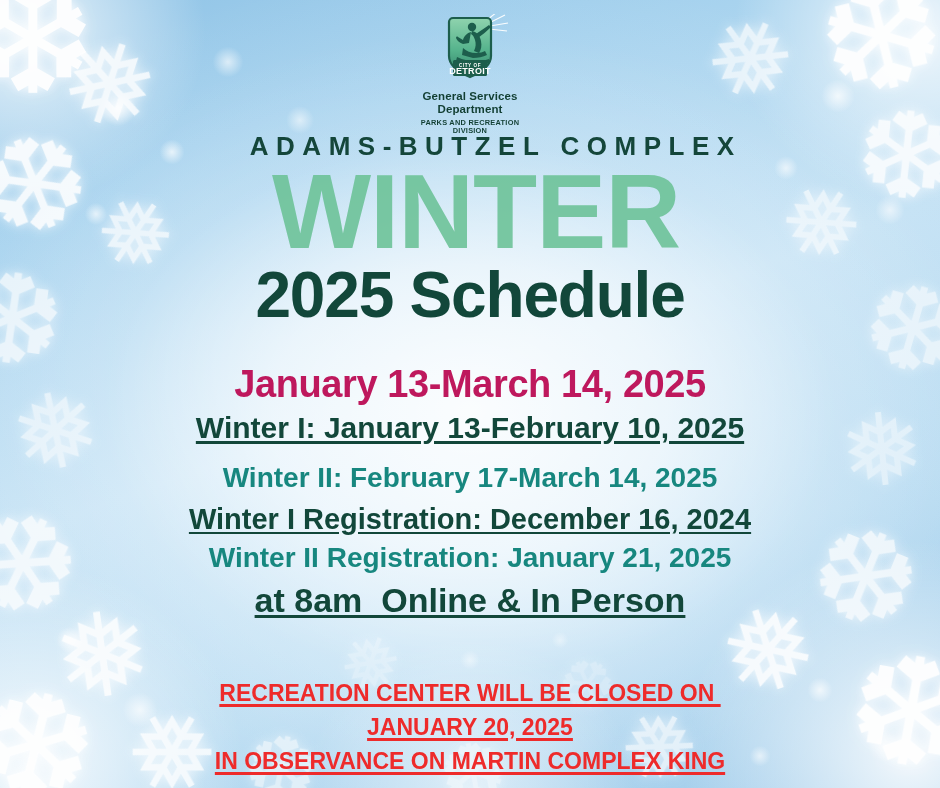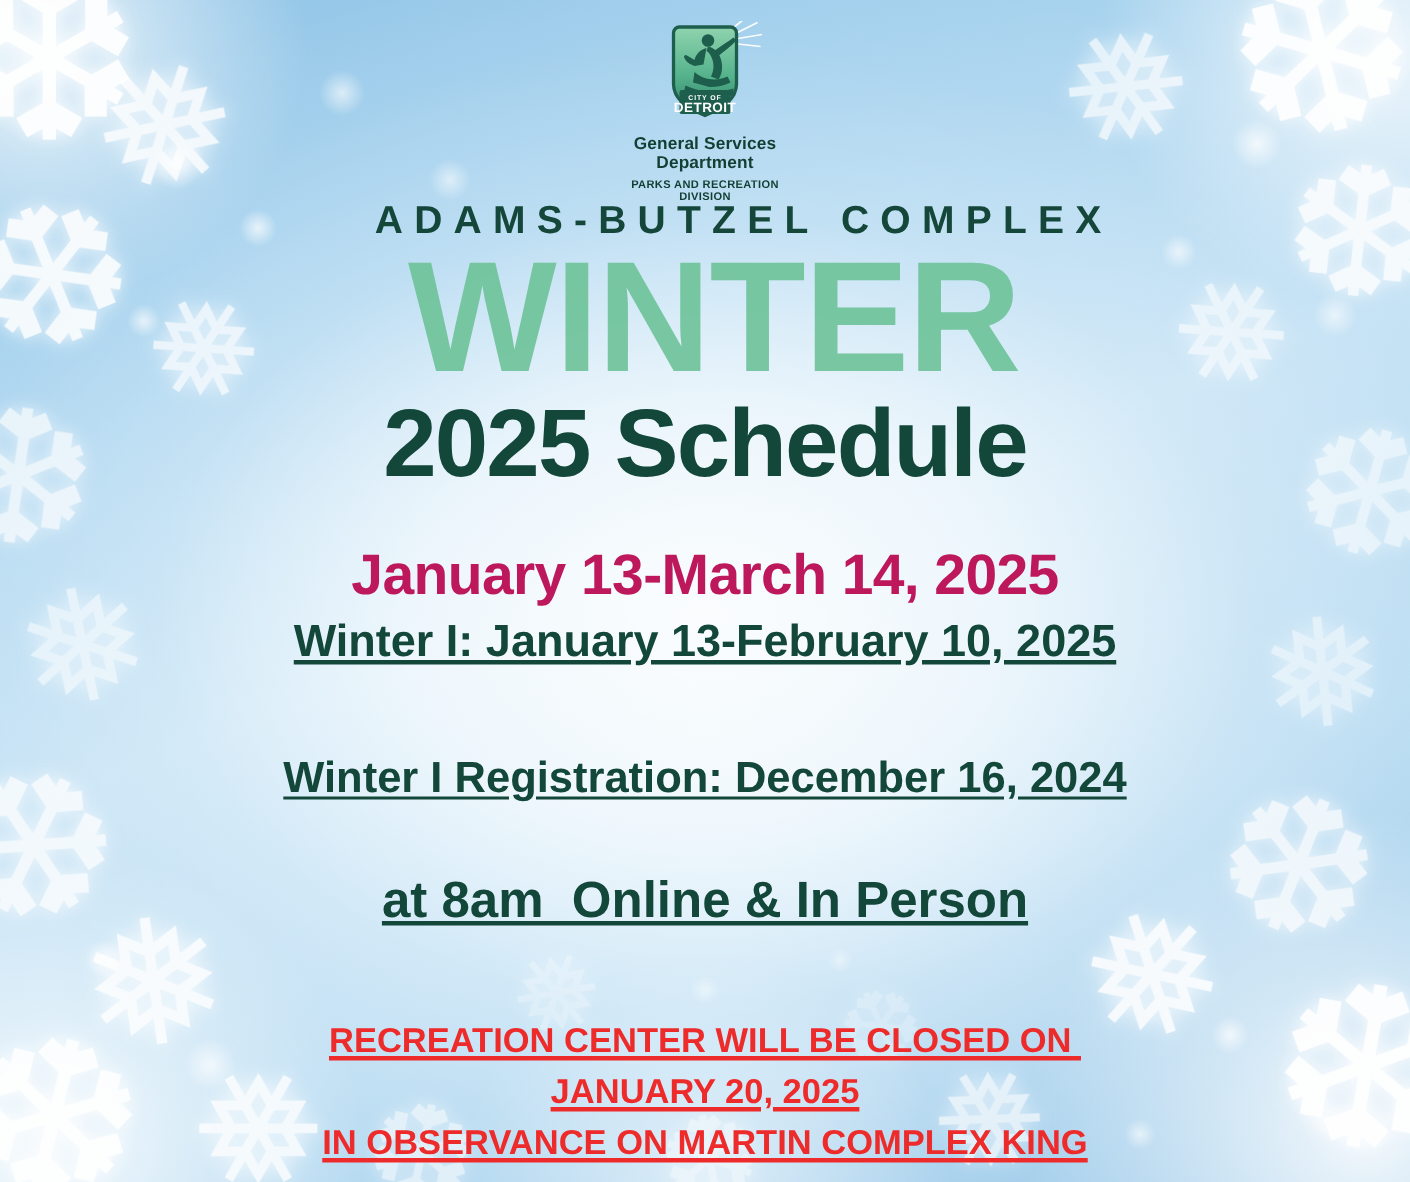--- a/index.html
+++ b/index.html
@@ -250,21 +250,23 @@
         <div>DIVISION</div>
       </div>
     </div>
 
     <div class="complex-name">ADAMS-BUTZEL COMPLEX</div>
     <div class="winter-word">WINTER</div>
     <div class="schedule-line">2025 Schedule</div>
     <div class="date-range">January 13-March 14, 2025</div>
 
     <div class="session-line l-w1 dark under">Winter I: January 13-February 10, 2025</div>
+    <div class="session-line l-w2 teal">Winter II: February 17-March 14, 2025</div>
     <div class="session-line l-r1 dark under">Winter I Registration: December 16, 2024</div>
+    <div class="session-line l-r2 teal">Winter II Registration: January 21, 2025</div>
     <div class="session-line l-time dark under">at 8am  Online &amp; In Person</div>
 
     <div class="notice n1">RECREATION CENTER WILL BE CLOSED ON </div>
     <div class="notice n2">JANUARY 20, 2025</div>
     <div class="notice n3">IN OBSERVANCE ON MARTIN COMPLEX KING</div>
 
   </div>
 </div>
 
 </body></html>

